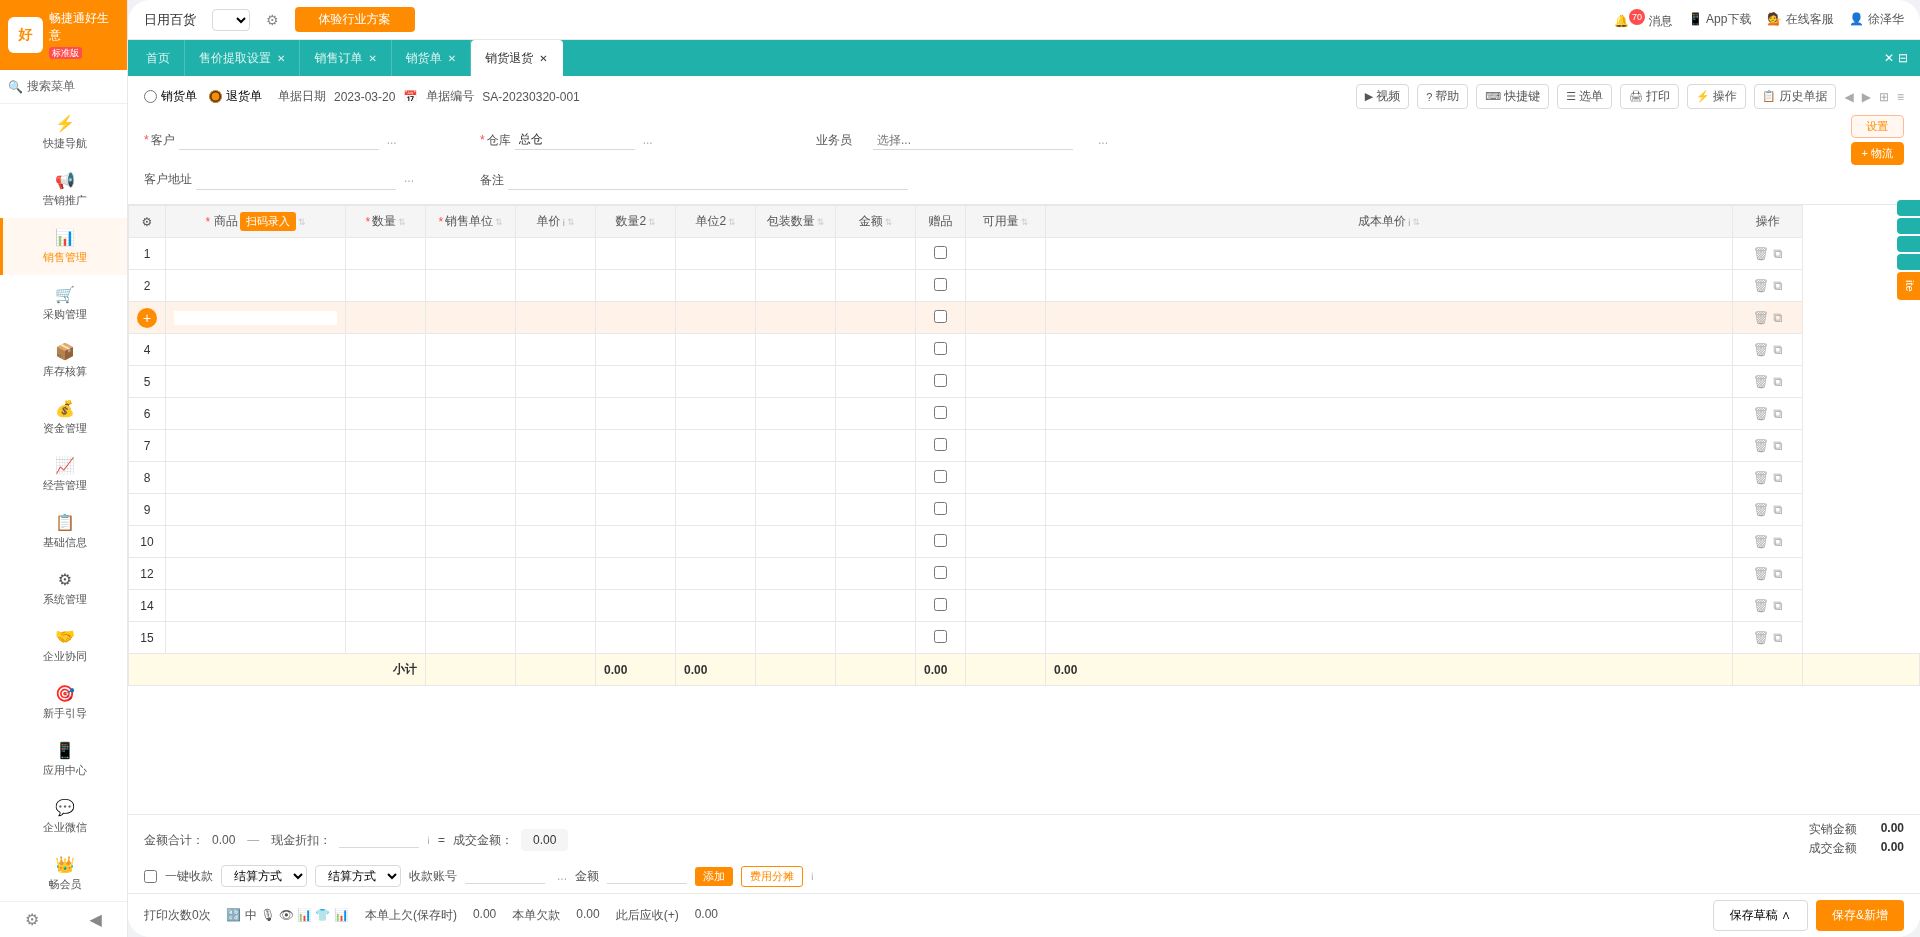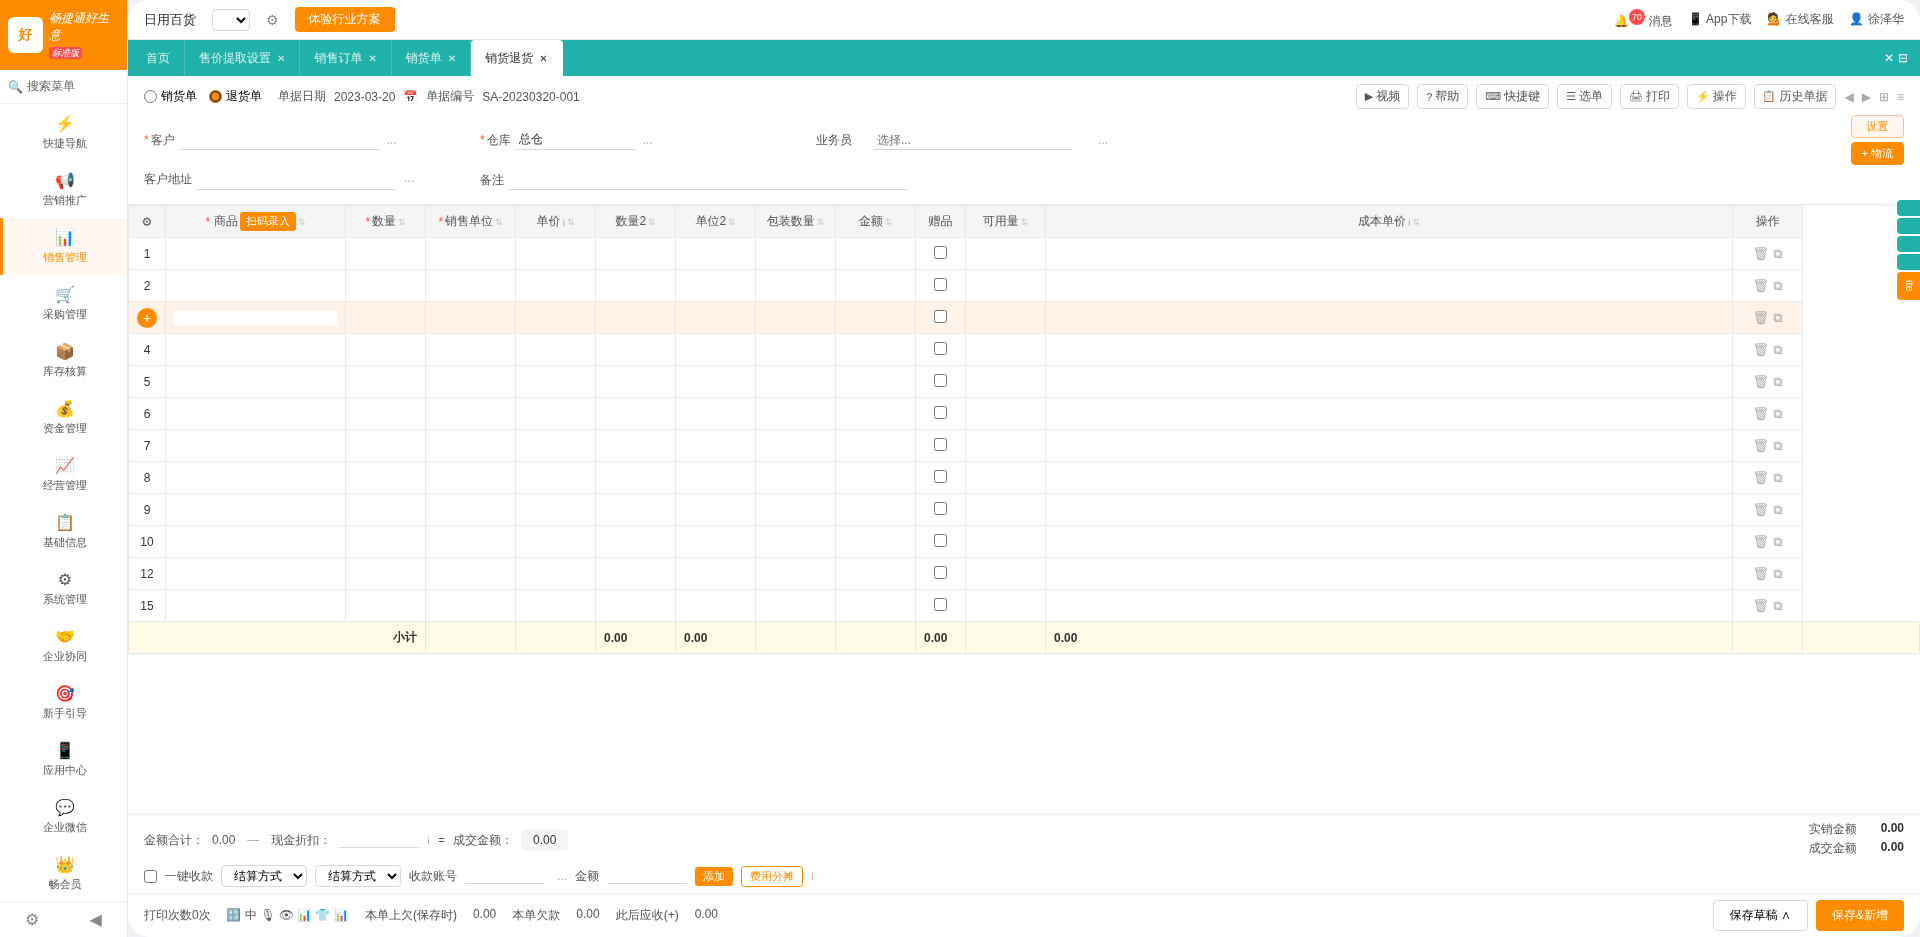--- a/index.html
+++ b/index.html
@@ -2,41 +2,41 @@
 <html><head>
   <meta charset="utf-8">
   <style>
     * { box-sizing: border-box; margin: 0; padding: 0; font-family: 'Microsoft YaHei', Arial, sans-serif; font-size: 12px; }
     body { width: 1920px; height: 937px; overflow: hidden; background: #f0f2f5; display: flex; }
 
     
     .sidebar { width: 128px; background: #fff; display: flex; flex-direction: column; border-right: 1px solid #e8e8e8; flex-shrink: 0; }
     .sidebar-logo { background: #ff8c00; padding: 10px 8px; display: flex; align-items: center; gap: 6px; }
     .sidebar-logo-icon { width: 36px; height: 36px; background: #fff; border-radius: 6px; display: flex; align-items: center; justify-content: center; color: #ff8c00; font-weight: bold; font-size: 14px; }
-    .sidebar-logo-text { color: #fff; font-size: 11px; line-height: 1.4; font-style: italic; }
+    .sidebar-logo-text { color: #fff; font-size: 11px; line-height: 1.4; }
     .sidebar-logo-badge { background: #ff4d4f; color: #fff; font-size: 9px; border-radius: 3px; padding: 1px 3px; }
     .sidebar-search { padding: 8px; display: flex; align-items: center; gap: 4px; border-bottom: 1px solid #f0f0f0; cursor: pointer; }
     .sidebar-search span { color: #666; }
     .sidebar-nav { flex: 1; overflow-y: auto; }
     .sidebar-item { display: flex; flex-direction: column; align-items: center; padding: 10px 4px; cursor: pointer; color: #555; border-left: 3px solid transparent; }
     .sidebar-item.active { background: #fff7f0; color: #ff8c00; border-left-color: #ff8c00; }
     .sidebar-item-icon { font-size: 16px; margin-bottom: 3px; }
     .sidebar-item-label { font-size: 11px; text-align: center; }
     .sidebar-bottom { border-top: 1px solid #f0f0f0; display: flex; justify-content: space-around; padding: 8px 0; }
     .sidebar-bottom-btn { cursor: pointer; color: #888; font-size: 16px; }
 
     
     .main { flex: 1; display: flex; flex-direction: column; overflow: hidden; border-radius: 22px; }
 
     
     .topbar { height: 40px; background: #fff; display: flex; align-items: center; padding: 0 16px; border-bottom: 1px solid #e8e8e8; gap: 16px; }
     .topbar-title { color: #333; font-size: 13px; }
     .topbar-select { border: 1px solid #d9d9d9; border-radius: 4px; padding: 2px 8px; font-size: 12px; background: #fff; }
     .topbar-gear { color: #888; cursor: pointer; font-size: 14px; }
-    .topbar-btn { background: #ff8c00; color: #fff; border: none; border-radius: 4px; padding: 4px 14px; cursor: pointer; font-size: 12px; }
+    .topbar-btn { background: #ff8c00; color: #fff; border: none; border-radius: 4px; padding: 4px 24px; cursor: pointer; font-size: 12px; }
     .topbar-right { margin-left: auto; display: flex; align-items: center; gap: 16px; color: #555; font-size: 12px; }
     .topbar-badge { background: #ff4d4f; color: #fff; border-radius: 50%; width: 16px; height: 16px; font-size: 9px; display: inline-flex; align-items: center; justify-content: center; vertical-align: super; }
 
     
     .tabs { background: #20b2aa; display: flex; align-items: center; height: 36px; padding: 0 4px; }
     .tab { padding: 0 14px; height: 36px; display: flex; align-items: center; gap: 4px; cursor: pointer; color: rgba(255,255,255,0.85); font-size: 12px; border-right: 1px solid rgba(255,255,255,0.2); }
     .tab.active { background: #fff; color: #333; border-radius: 4px 4px 0 0; }
     .tab-close { font-size: 10px; color: inherit; cursor: pointer; margin-left: 2px; }
     .tabs-right { margin-left: auto; display: flex; gap: 4px; color: #fff; padding-right: 8px; }
 
@@ -581,20 +581,40 @@
               <td></td>
               <td>
       <div class="action-cell">
         <span class="action-icon">🗑</span>
         <span class="action-icon">⧉</span>
       </div>
     </td>
             </tr>
             <tr>
               <td class="row-num">12</td>
+              <td></td>
+              <td></td>
+              <td></td>
+              <td></td>
+              <td></td>
+              <td></td>
+              <td></td>
+              <td></td>
+              <td class="checkbox-cell"><input type="checkbox" style=""></td>
+              <td></td>
+              <td></td>
+              <td>
+      <div class="action-cell">
+        <span class="action-icon">🗑</span>
+        <span class="action-icon">⧉</span>
+      </div>
+    </td>
+            </tr>
+            <tr>
+              <td class="row-num">14</td>
               <td></td>
               <td></td>
               <td></td>
               <td></td>
               <td></td>
               <td></td>
               <td></td>
               <td></td>
               <td class="checkbox-cell"><input type="checkbox" style=""></td>
               <td></td>

